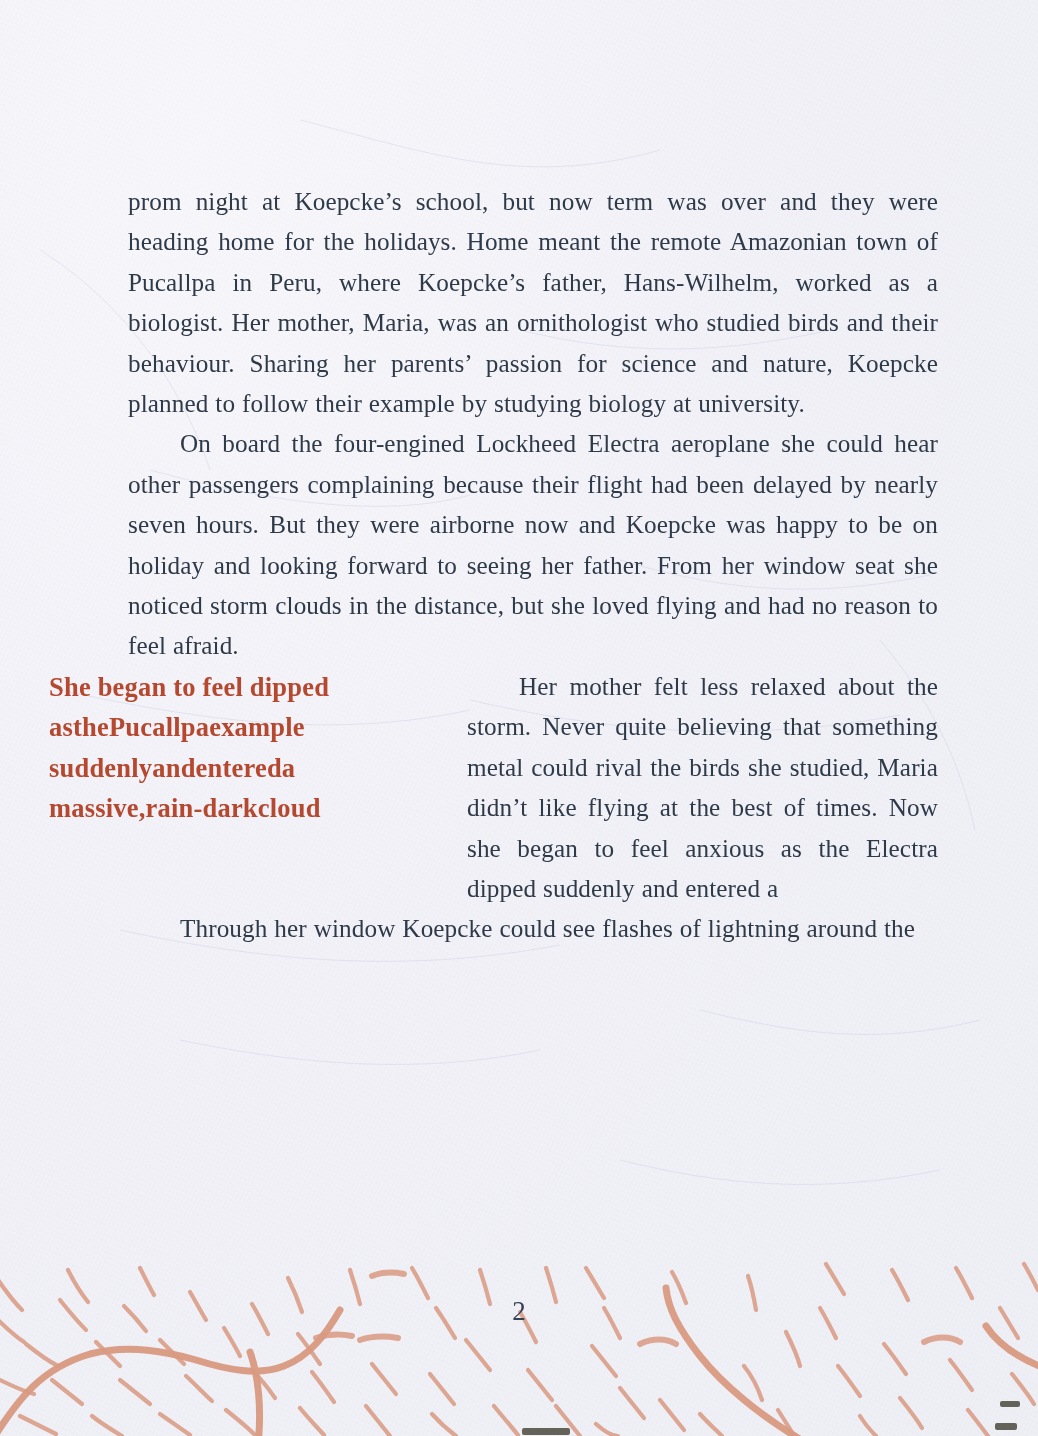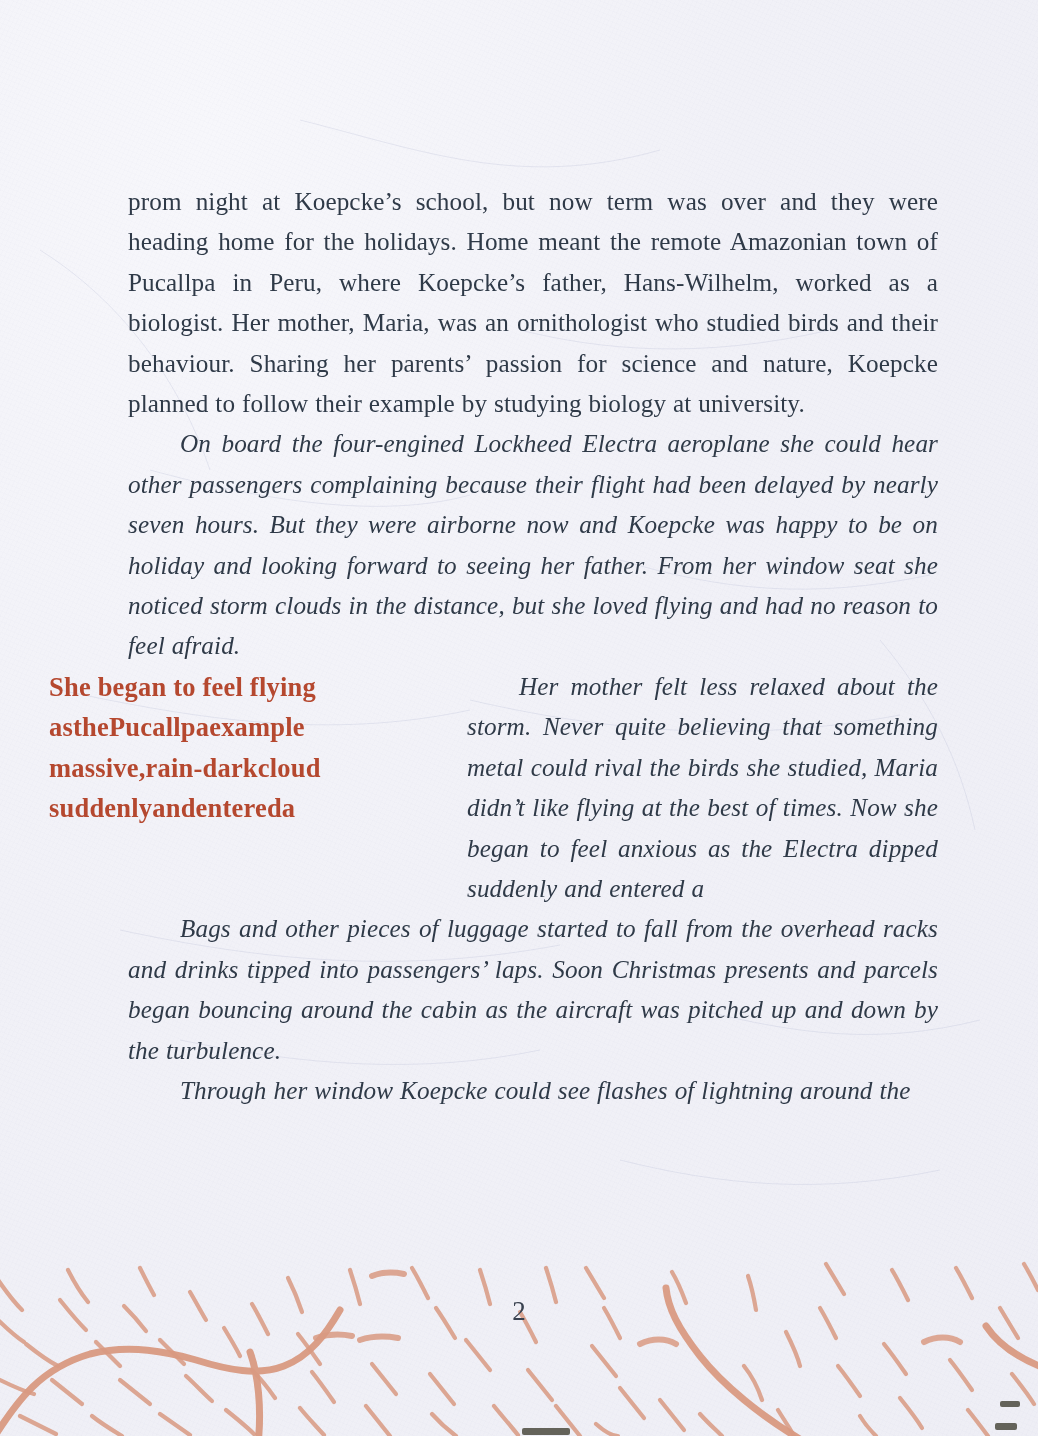--- a/index.html
+++ b/index.html
@@ -50,21 +50,21 @@
   .para {
     margin: 0;
     font-size: 25.2px;
     line-height: 40.4px;
     text-align: justify;
     text-align-last: left;
     letter-spacing: .1px;
     word-spacing: .5px;
     color: #2f3a48;
   }
-  .para.indent { text-indent: 52px; font-style: italic; }
+  .para.indent { text-indent: 52px; }
   .para.lastfull { text-align: center; }
 
   
   #pullquote {
     position: absolute;
     left: -79px;
     top: 0;
     width: 392px;
     font-family: "Liberation Serif", "DejaVu Serif", serif;
     font-weight: 700;
@@ -148,47 +148,46 @@
 
   <div id="textblock">
 
     <p class="para">prom night at Koepcke’s school, but now term was over and they were heading home for the holidays. Home meant the remote Amazonian town of Pucallpa in Peru, where Koepcke’s father, Hans-Wilhelm, worked as a biologist. Her mother, Maria, was an ornithologist who studied birds and their behaviour. Sharing her parents’ passion for science and nature, Koepcke planned to follow their example by studying biology at university.</p>
 
     <p class="para indent">On board the four-engined Lockheed Electra aeroplane she could hear other passengers complaining because their flight had been delayed by nearly seven hours. But they were airborne now and Koepcke was happy to be on holiday and looking forward to seeing her father. From her window seat she noticed storm clouds in the distance, but she loved flying and had no reason to feel afraid.</p>
 
     <div class="wrap-row">
 
       <div id="pullquote">
-        <span class="pq-line">She began to feel flying</span>
+        <span class="pq-line">She began to feel dipped</span>
         <span class="pq-line just">
             <span>as</span>
             <span>the</span>
             <span>Pucallpa</span>
             <span>example</span>
           </span>
         <span class="pq-line just">
-            <span>massive,</span>
-            <span>rain-dark</span>
-            <span>cloud</span>
-          </span>
-        <span class="pq-line just">
             <span>suddenly</span>
             <span>and</span>
             <span>entered</span>
             <span>a</span>
           </span>
+        <span class="pq-line just">
+            <span>massive,</span>
+            <span>rain-dark</span>
+            <span>cloud</span>
+          </span>
       </div>
 
       <div class="wrap-right">
         <p class="para indent">Her mother felt less relaxed about the storm. Never quite believing that something metal could rival the birds she studied, Maria didn’t like flying at the best of times. Now she began to feel anxious as the Electra dipped suddenly and entered a</p>
       </div>
     </div>
 
 
-    <p class="para indent">Bags and other pieces of luggage started to fall from the overhead racks and drinks tipped into passengers’ laps. Soon Christmas presents and parcels began bouncing around the cabin as the aircraft was pitched up and down by the turbulence.</p>
 
     <p class="para indent lastfull">Through her window Koepcke could see flashes of lightning around the</p>
   </div>
 
   <svg id="footer-art" viewBox="0 0 1038 188" preserveAspectRatio="none">
     <g stroke="#d99a82" stroke-linecap="round" fill="none">
 
       <g stroke-width="7" opacity=".95">
         <path d="M-10 196 C 18 150, 42 120, 90 106 C 130 96, 168 104, 196 112
                  C 228 122, 258 128, 284 118 C 310 108, 326 86, 340 62"></path>

